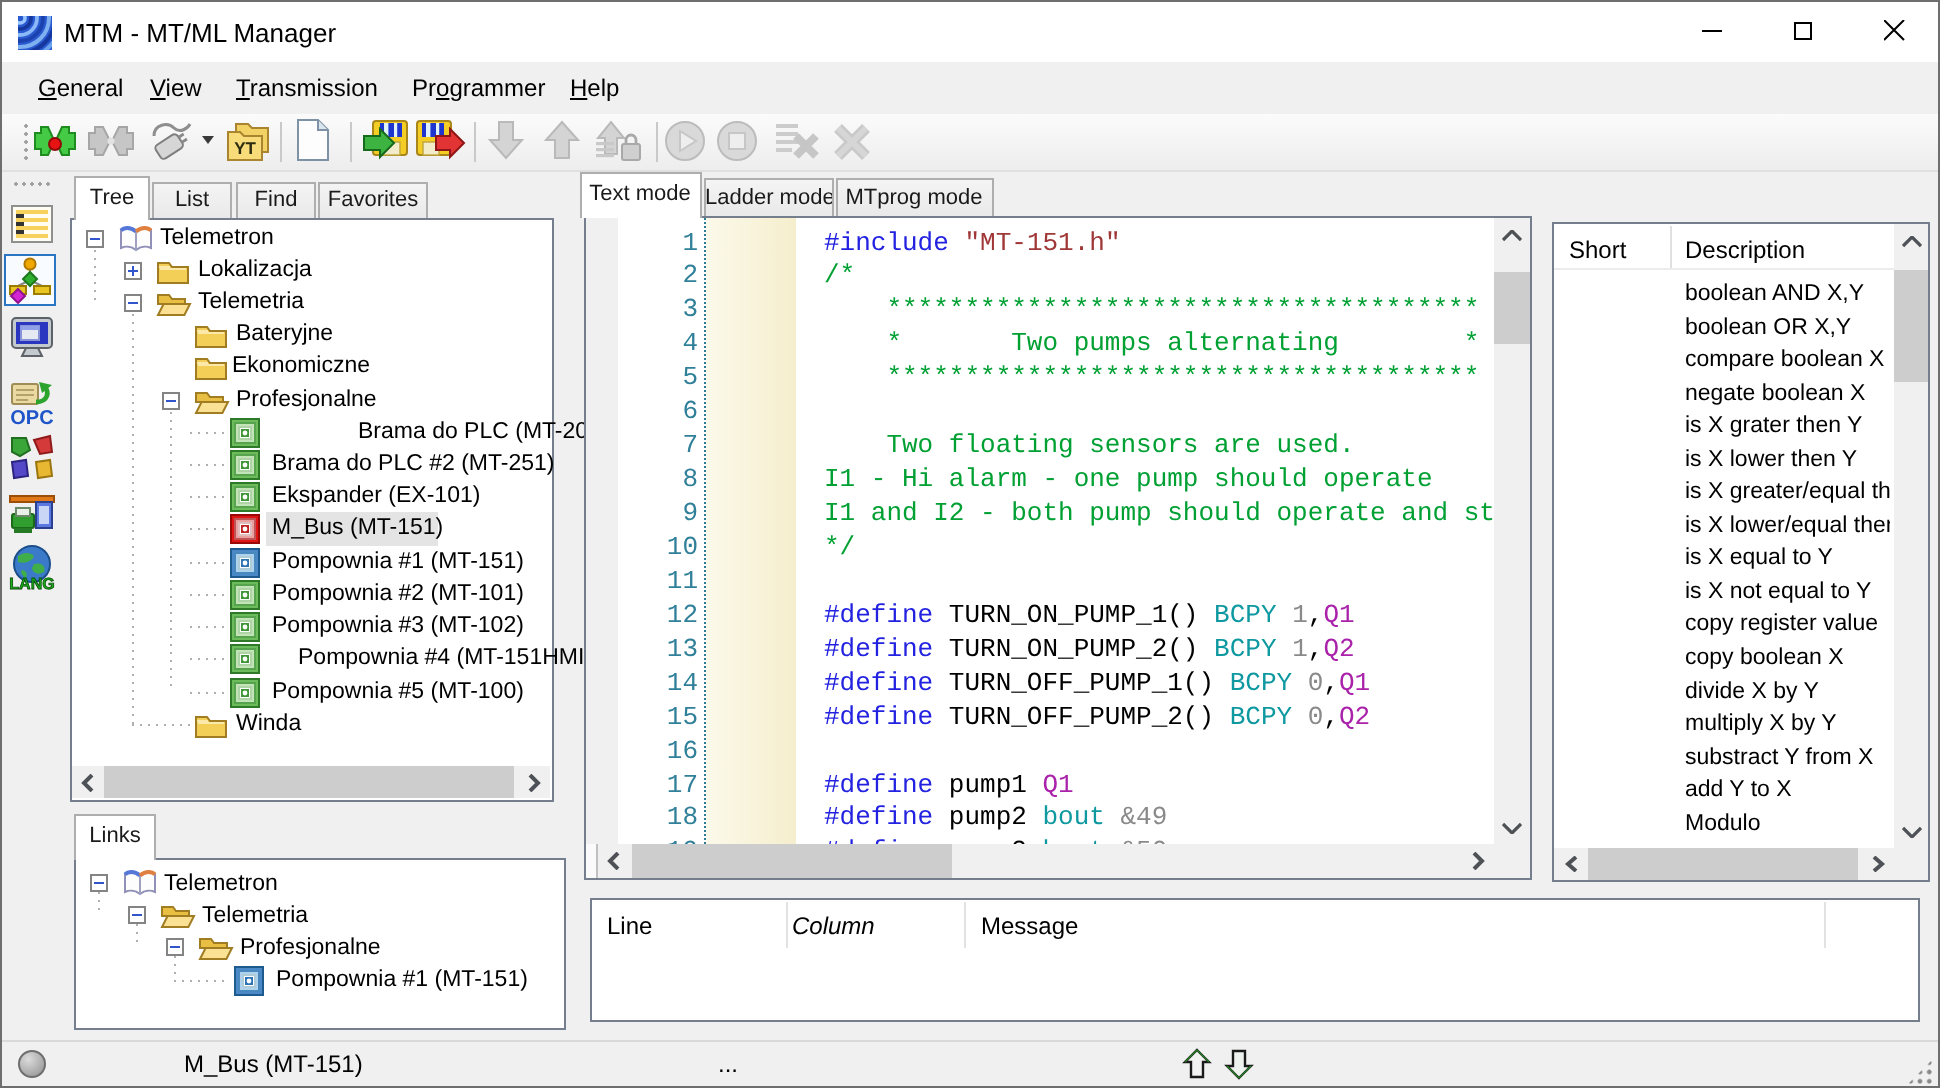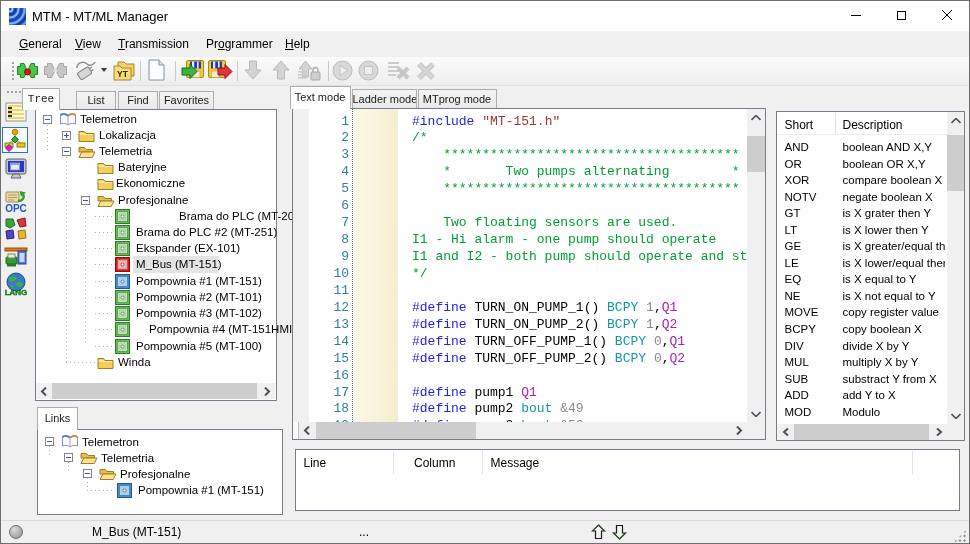--- a/index.html
+++ b/index.html
@@ -223,21 +223,21 @@
 <circle cx="12" cy="10" r="9" fill="#3a7ac8" stroke="#1c4f8a"></circle>
 <path d="M5,6 C8,4 11,4 13,6 C12,9 8,10 5,9 Z" fill="#3fae4a"></path>
 <path d="M13,10 C17,9 19,11 18,14 C15,16 12,14 12,12 Z" fill="#3fae4a"></path>
 <path d="M7,13 C9,13 10,15 9,17 C7,16 6,14 7,13 Z" fill="#3fae4a"></path>
 <text x="12" y="22.5" font-size="8" font-weight="bold" font-family="Liberation Sans" fill="#18b018" stroke="#0a4a0a" stroke-width="0.4" text-anchor="middle">LANG</text>
 </svg>
 
 <div class="tab" style="left:75px;top:90px;width:40px;height:18px;line-height:17px;">List</div>
 <div class="tab" style="left:117px;top:90px;width:40px;height:18px;line-height:17px;">Find</div>
 <div class="tab" style="left:158px;top:90px;width:55px;height:18px;line-height:17px;">Favorites</div>
-<div class="tab on" style="left:21px;top:87px;width:38px;height:22px;line-height:20px;font-family:Liberation Mono, monospace;">Tree</div>
+<div class="tab on" style="left:36px;top:87px;width:38px;height:22px;line-height:20px;">Tree</div>
 
 <div class="box" style="left:34px;top:108px;width:242px;height:292px;"></div>
 
 <div class="a" style="left:46px;top:124px;width:1px;height:26px;background-image:linear-gradient(#b0b0b0 25%,transparent 25%);background-size:1px 4px;"></div>
 <div class="a" style="left:65px;top:152px;width:1px;height:209px;background-image:linear-gradient(#b0b0b0 25%,transparent 25%);background-size:1px 4px;"></div>
 <div class="a" style="left:84px;top:201px;width:1px;height:144px;background-image:linear-gradient(#b0b0b0 25%,transparent 25%);background-size:1px 4px;"></div>
 <div class="a" style="left:94px;top:215px;width:18px;height:1px;background-image:linear-gradient(90deg,#b0b0b0 25%,transparent 25%);background-size:4px 1px;"></div>
 <div class="a" style="left:94px;top:231px;width:18px;height:1px;background-image:linear-gradient(90deg,#b0b0b0 25%,transparent 25%);background-size:4px 1px;"></div>
 <div class="a" style="left:94px;top:247px;width:18px;height:1px;background-image:linear-gradient(90deg,#b0b0b0 25%,transparent 25%);background-size:4px 1px;"></div>
 <div class="a" style="left:94px;top:263px;width:18px;height:1px;background-image:linear-gradient(90deg,#b0b0b0 25%,transparent 25%);background-size:4px 1px;"></div>
@@ -523,37 +523,20 @@
 <svg class="a" style="left:734px;top:425px;" width="8" height="9">
       <path d="M2,0.5 L6,4.5 L2,8.5" stroke="#4e5257" stroke-width="2" fill="none"></path>
     </svg>
 
 <div class="box" style="left:775px;top:110px;width:188.5px;height:329.5px;"></div>
 <div class="a" style="left:834px;top:112px;width:1px;height:21px;background:#e0e0e0;"></div>
 <div class="a" style="left:776px;top:132.5px;width:170px;height:1px;background:#ececec;"></div>
 <div class="a" style="left:783.5px;top:117px;">Short</div>
 <div class="a" style="left:841.5px;top:117px;">Description</div>
 <div class="a" style="left:776px;top:138px;width:168px;height:282px;overflow:hidden;font-size:11.5px;">
-<div class="a" style="left:7.5px;top:0;line-height:16.55px;white-space:pre;">AND
-OR
-XOR
-NOTV
-GT
-LT
-GE
-LE
-EQ
-NE
-MOVE
-BCPY
-DIV
-MUL
-SUB
-ADD
-MOD</div>
 <div class="a" style="left:65.5px;top:0;line-height:16.55px;white-space:pre;">boolean AND X,Y
 boolean OR X,Y
 compare boolean X and Y
 negate boolean X
 is X grater then Y
 is X lower then Y
 is X greater/equal then Y
 is X lower/equal then Y
 is X equal to Y
 is X not equal to Y
@@ -582,21 +565,21 @@
     </svg>
 <svg class="a" style="left:934px;top:427px;" width="8" height="8">
       <path d="M2,0.5 L6,4 L2,7.5" stroke="#4e5257" stroke-width="2" fill="none"></path>
     </svg>
 
 <div class="box" style="left:293.5px;top:448px;width:665px;height:62px;"></div>
 <div class="hdrline" style="left:392px;top:450px;height:23px;"></div>
 <div class="hdrline" style="left:481px;top:450px;height:23px;"></div>
 <div class="hdrline" style="left:911px;top:450px;height:23px;"></div>
 <div class="a" style="left:302.5px;top:455px;">Line</div>
-<div class="a" style="left:413px;top:455px;">Column</div>
+<div class="a" style="left:395px;top:455px;font-style:italic;">Column</div>
 <div class="a" style="left:489.5px;top:455px;">Message</div>
 
 <div class="a" style="left:0;top:519px;width:968px;height:1px;background:#d9d9d9;"></div>
 <div class="a" style="left:0;top:520px;width:968px;height:22px;background:#f0f0f0;"></div>
 <div class="a" style="left:8px;top:524px;width:14px;height:14px;border-radius:50%;background:radial-gradient(circle at 35% 30%,#dcdcdc,#8f8f8f);border:1px solid #6e6e6e;"></div>
 <div class="a" style="left:91px;top:524px;">M_Bus (MT-151)</div>
 <div class="a" style="left:358px;top:524px;">...</div>
 <svg class="a" style="left:590px;top:523px;" width="15" height="16">
 <polygon points="7.5,1 13.5,7 10.5,7 10.5,14.5 4.5,14.5 4.5,7 1.5,7" fill="#f2f2f2" stroke="#1a1a1a" stroke-width="1.2"></polygon>
 <path d="M7.5,1 L13.5,7 M1.5,7 L7.5,1" stroke="#2a7a2a" stroke-width="0.8" fill="none"></path>

